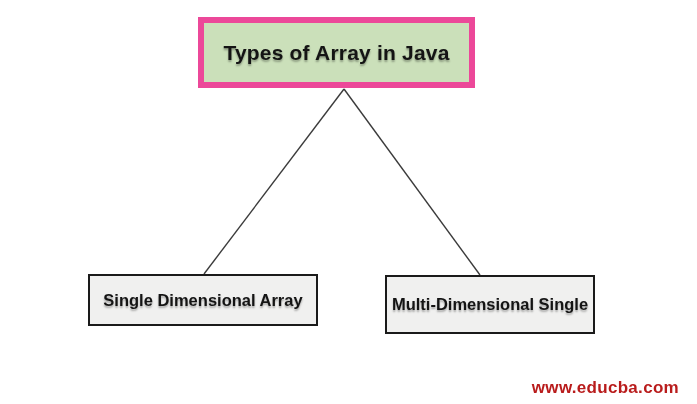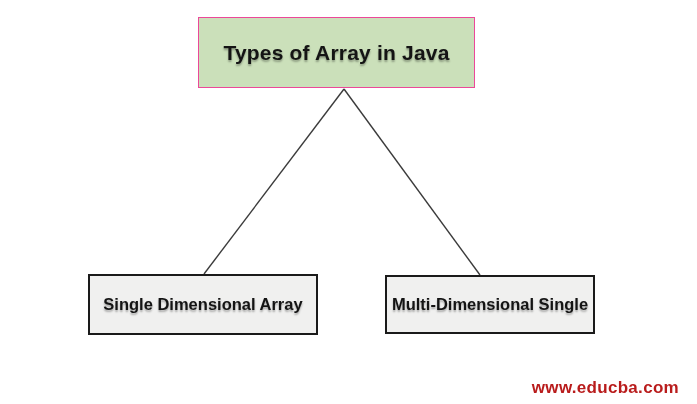--- a/index.html
+++ b/index.html
@@ -33,34 +33,34 @@
     font-weight: bold;
     color: #141414;
     text-shadow: 0 2px 2px rgba(0,0,0,0.30);
   }
   .node-root {
     left: 198px;
     top: 17px;
     width: 277px;
     height: 71px;
     background: #cbe0ba;
-    border: 1px solid #ec4899;
+    border: 6px solid #ec4899;
     font-size: 21px;
     letter-spacing: 0.2px;
   }
   .node-child {
     background: #f0f0ef;
     border: 2px solid #1a1a1a;
     font-size: 16.5px;
   }
   .node-child-left {
     left: 88px;
     top: 274px;
     width: 230px;
-    height: 61px;
+    height: 52px;
   }
   .node-child-right {
     left: 385px;
     top: 275px;
     width: 210px;
     height: 59px;
   }
   .watermark {
     position: absolute;
     right: 18px;

